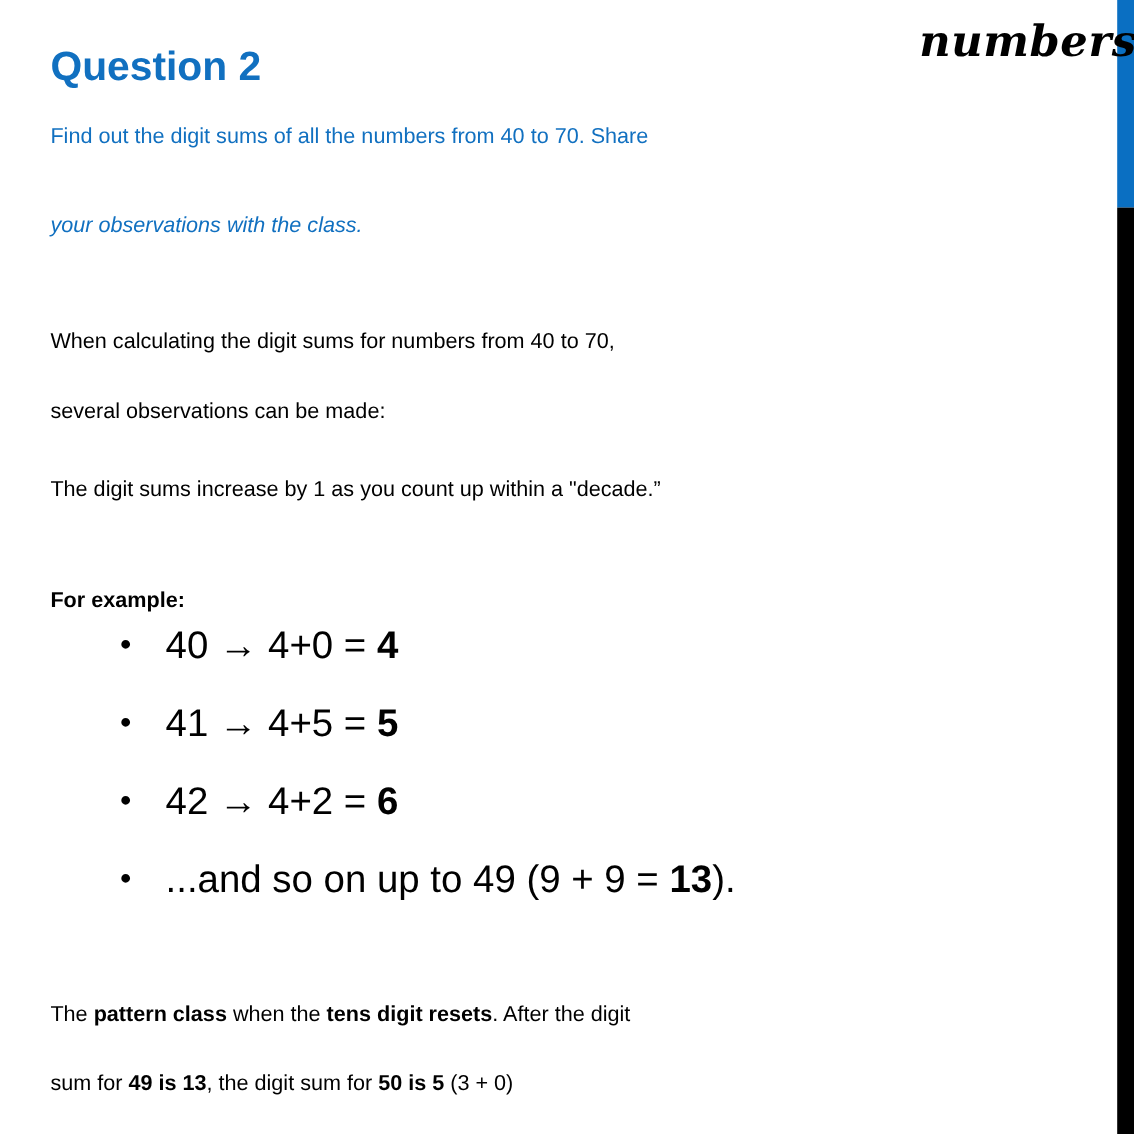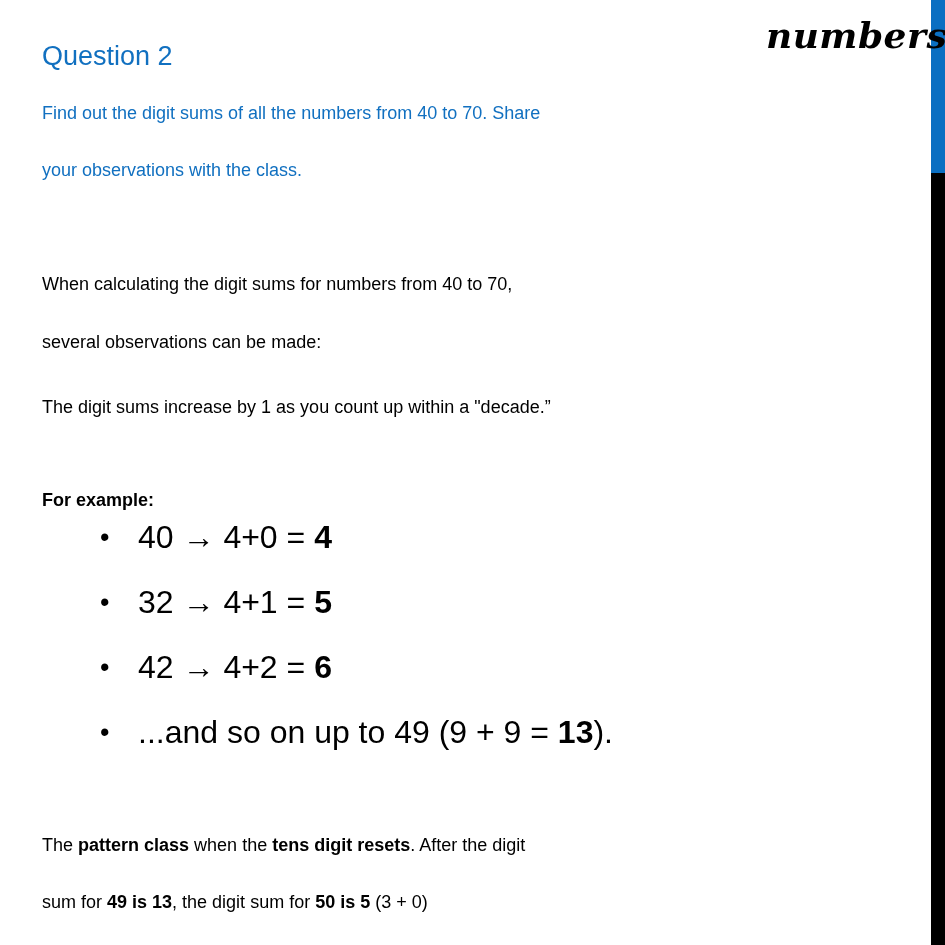--- a/index.html
+++ b/index.html
@@ -11,50 +11,50 @@
   }
   .side-bar-blue { position: absolute; left: 931px; top: 0; width: 14px; height: 173px; background: #0a6fc2; }
   .side-bar-black { position: absolute; left: 931px; top: 173px; width: 14px; height: 772px; background: #000; }
   .logo {
     position: absolute; left: 766px; top: 14px;
     font-family: "DejaVu Serif", serif; font-style: italic; font-weight: bold;
     font-size: 36px; letter-spacing: 0.5px; color: #000;
   }
   .line { position: absolute; left: 42px; white-space: nowrap; font-size: 18px; line-height: 32px; }
   .blue { color: #1170c0; }
-  .q-title { font-weight: normal; font-size: 27px; }
+  .q-title { font-weight: bold; font-size: 34px; }
   b { font-weight: bold; }
   .bullet-dot { position: absolute; left: 100px; font-size: 27px; line-height: 32px; }
   .bullet-text { position: absolute; left: 138px; white-space: nowrap; font-size: 32px; line-height: 32px; }
 </style>
 </head>
 <body>
 
 <div class="side-bar-blue"></div>
 <div class="side-bar-black"></div>
 
 <div class="logo">numbers</div>
 
 <div class="line blue q-title" style="top:40px;">Question 2</div>
 <div class="line blue" style="top:97px;">Find out the digit sums of all the numbers from 40 to 70. Share</div>
-<div class="line blue" style="top:154px;">your observations with the class.</div>
+<div class="line blue" style="top:171px;font-style:italic;">your observations with the class.</div>
 
 <div class="line" style="top:268px;">When calculating the digit sums for numbers from 40 to 70,</div>
 <div class="line" style="top:326px;">several observations can be made:</div>
 <div class="line" style="top:391px;">The digit sums increase by 1 as you count up within a "decade.”</div>
 <div class="line" style="top:456px;margin-top:28px;"><b>For example:</b></div>
 
 <div>
   <div>
     <span class="bullet-dot" style="top:521px;">•</span>
     <span class="bullet-text" style="top:521px;"><span>40 → 4+0 = </span><b>4</b><span></span></span>
   </div>
   <div>
     <span class="bullet-dot" style="top:586px;">•</span>
-    <span class="bullet-text" style="top:586px;"><span>32 → 4+1 = </span><b>5</b><span></span></span>
+    <span class="bullet-text" style="top:586px;"><span>41 → 4+5 = </span><b>5</b><span></span></span>
   </div>
   <div>
     <span class="bullet-dot" style="top:651px;">•</span>
     <span class="bullet-text" style="top:651px;"><span>42 → 4+2 = </span><b>6</b><span></span></span>
   </div>
   <div>
     <span class="bullet-dot" style="top:716px;">•</span>
     <span class="bullet-text" style="top:716px;"><span>...and so on up to 49 (9 + 9 = </span><b>13</b><span>).</span></span>
   </div>
 </div>

